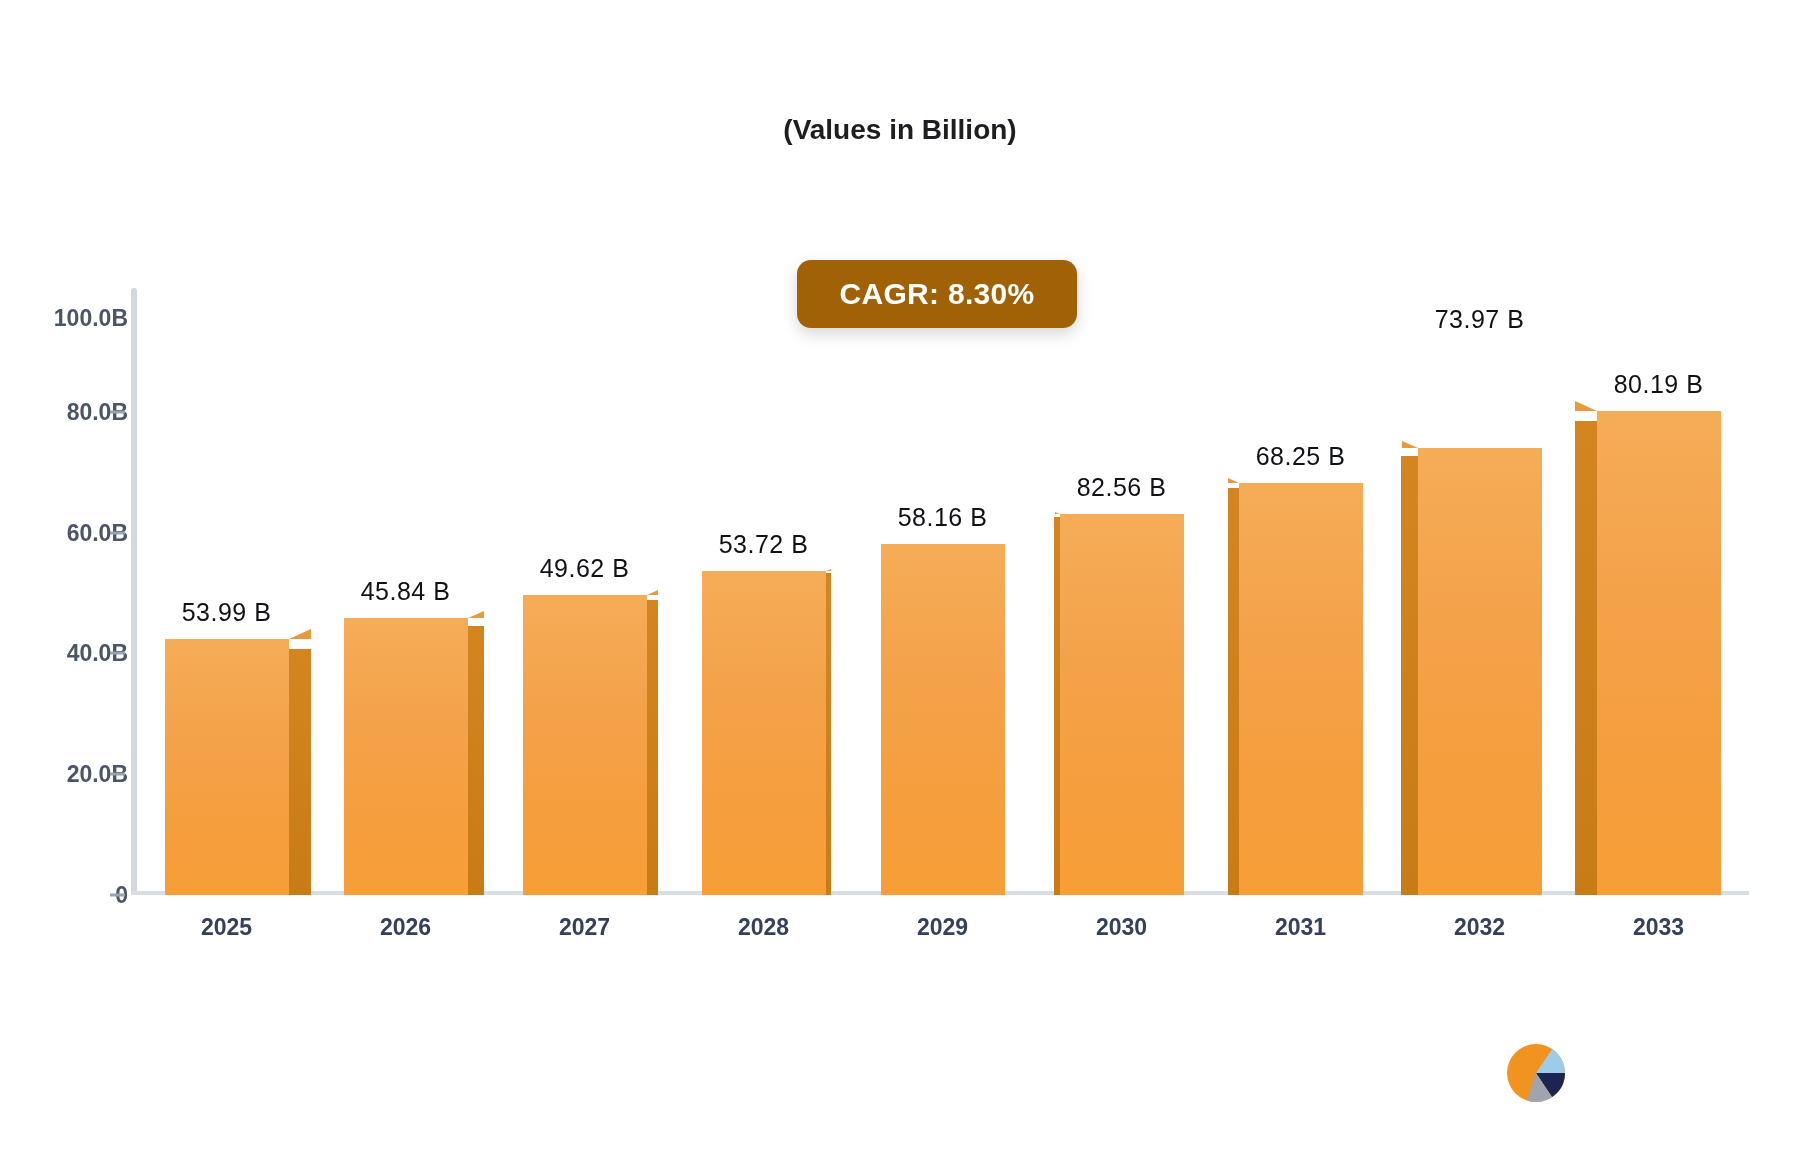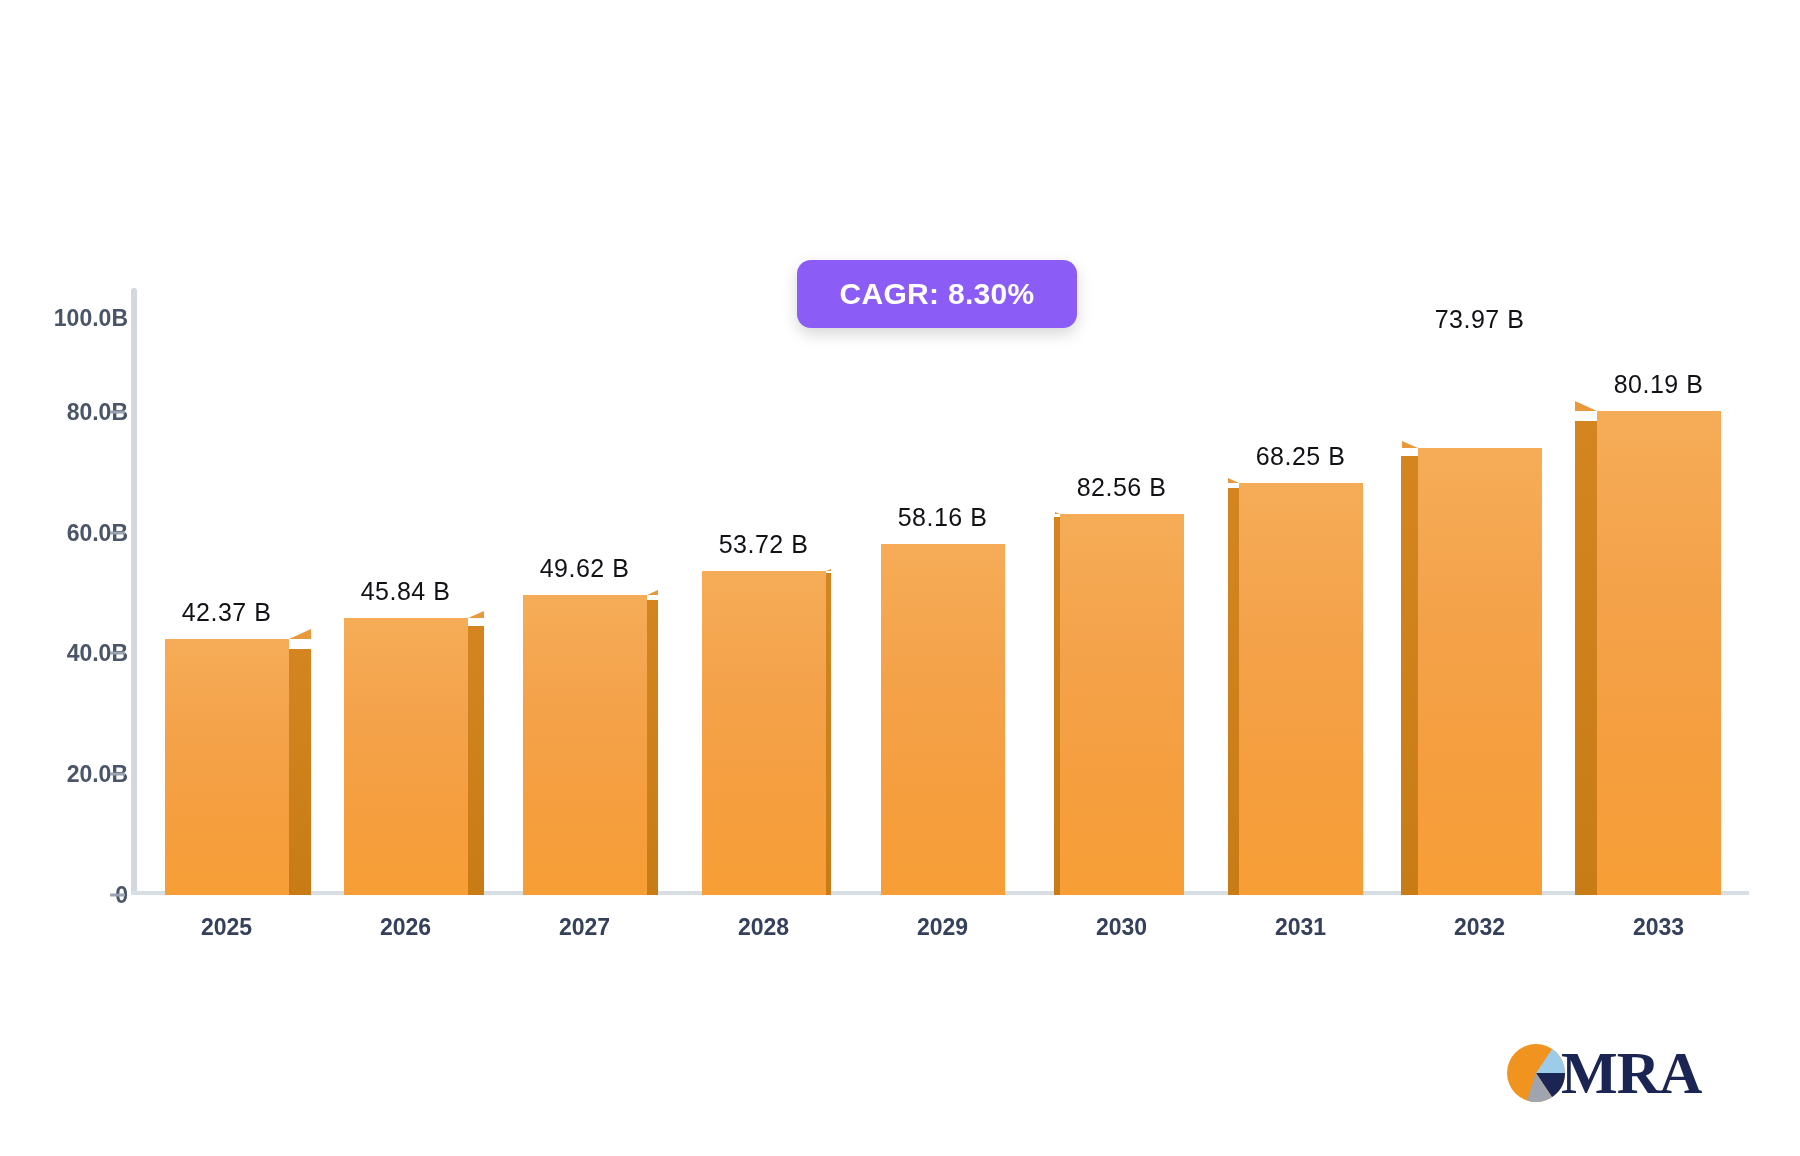--- a/index.html
+++ b/index.html
@@ -37,21 +37,21 @@
     color: #1d1d22;
   }
 
   
   #cagr-badge {
     position: absolute;
     top: 260px;
     left: 797px;
     width: 280px;
     height: 68px;
-    background: #8b5cf6;
+    background: #a16207;
     border-radius: 14px;
     box-shadow: 0 6px 16px rgba(0,0,0,0.16);
     display: flex;
     align-items: center;
     justify-content: center;
     color: #ffffff;
     font-size: 30px;
     font-weight: bold;
     letter-spacing: 0.3px;
     box-sizing: border-box;
@@ -166,20 +166,21 @@
     color: #1b2553;
     letter-spacing: -1px;
     margin-left: -6px;
     line-height: 1;
   }
 </style>
 </head>
 <body>
 
 <div id="title-block">
+  <div id="chart-subtitle">(Values in Billion)</div>
 </div>
 
 <div id="cagr-badge">CAGR: 8.30%</div>
 
 <div id="plot">
   <div id="y-axis-line"></div>
   <div id="x-axis-line"></div>
   <div id="y-ticks">
       <div class="y-tick" style="top: 895px;">0</div>
       <div class="y-dash" style="top: 895px;"></div>
@@ -191,21 +192,21 @@
       <div class="y-dash" style="top: 532.6px;"></div>
       <div class="y-tick" style="top: 411.8px;">80.0B</div>
       <div class="y-dash" style="top: 411.8px;"></div>
       <div class="y-tick" style="top: 291px; margin-top: 27px;">100.0B</div>
     </div>
   <div id="bars">
       <div class="bar-group" style="left: 164.5px; width: 124px; height: 255.915px;">
         <div class="bar-side right" style="width: 22px; height: 245.915px;"></div>
         <div class="bar-top" style="bottom: 255.915px; left: 100%; border-left: 22px solid transparent; border-bottom: 10px solid rgb(232, 153, 59); border-right: 0px;"></div>
         <div class="bar-front" style="height: 255.915px;"></div>
-        <div class="bar-label">42.37 B</div>
+        <div class="bar-label">53.99 B</div>
       </div>
       <div class="bar-group" style="left: 343.5px; width: 124px; height: 276.874px;">
         <div class="bar-side right" style="width: 16.5px; height: 269.374px;"></div>
         <div class="bar-top" style="bottom: 276.874px; left: 100%; border-left: 16.5px solid transparent; border-bottom: 7.5px solid rgb(232, 153, 59); border-right: 0px;"></div>
         <div class="bar-front" style="height: 276.874px;"></div>
         <div class="bar-label">45.84 B</div>
       </div>
       <div class="bar-group" style="left: 522.5px; width: 124px; height: 299.705px;">
         <div class="bar-side right" style="width: 11px; height: 294.705px;"></div>
         <div class="bar-top" style="bottom: 299.705px; left: 100%; border-left: 11px solid transparent; border-bottom: 5px solid rgb(232, 153, 59); border-right: 0px;"></div>
@@ -261,14 +262,13 @@
 </div>
 
 <div id="logo">
   <svg width="62" height="62" viewBox="0 0 62 62">
     <circle cx="31" cy="31" r="29" fill="#F0941F"></circle>
     <path d="M31 31 L31 2 A29 29 0 0 1 58.5 22.5 Z" fill="#9DCBEA" transform="rotate(34 31 31)"></path>
     <path d="M31 31 L60 31 A29 29 0 0 1 47 55 Z" fill="#1B2553"></path>
     <path d="M31 31 L47 55 A29 29 0 0 1 22 58.5 Z" fill="#9FA4AE"></path>
     <path d="M31 31 L31 2 A29 29 0 0 0 31 60 Z" fill="#F0941F" opacity="0"></path>
   </svg>
-  <div id="logo-text">MRA</div>
 </div>
 
 </body></html>

